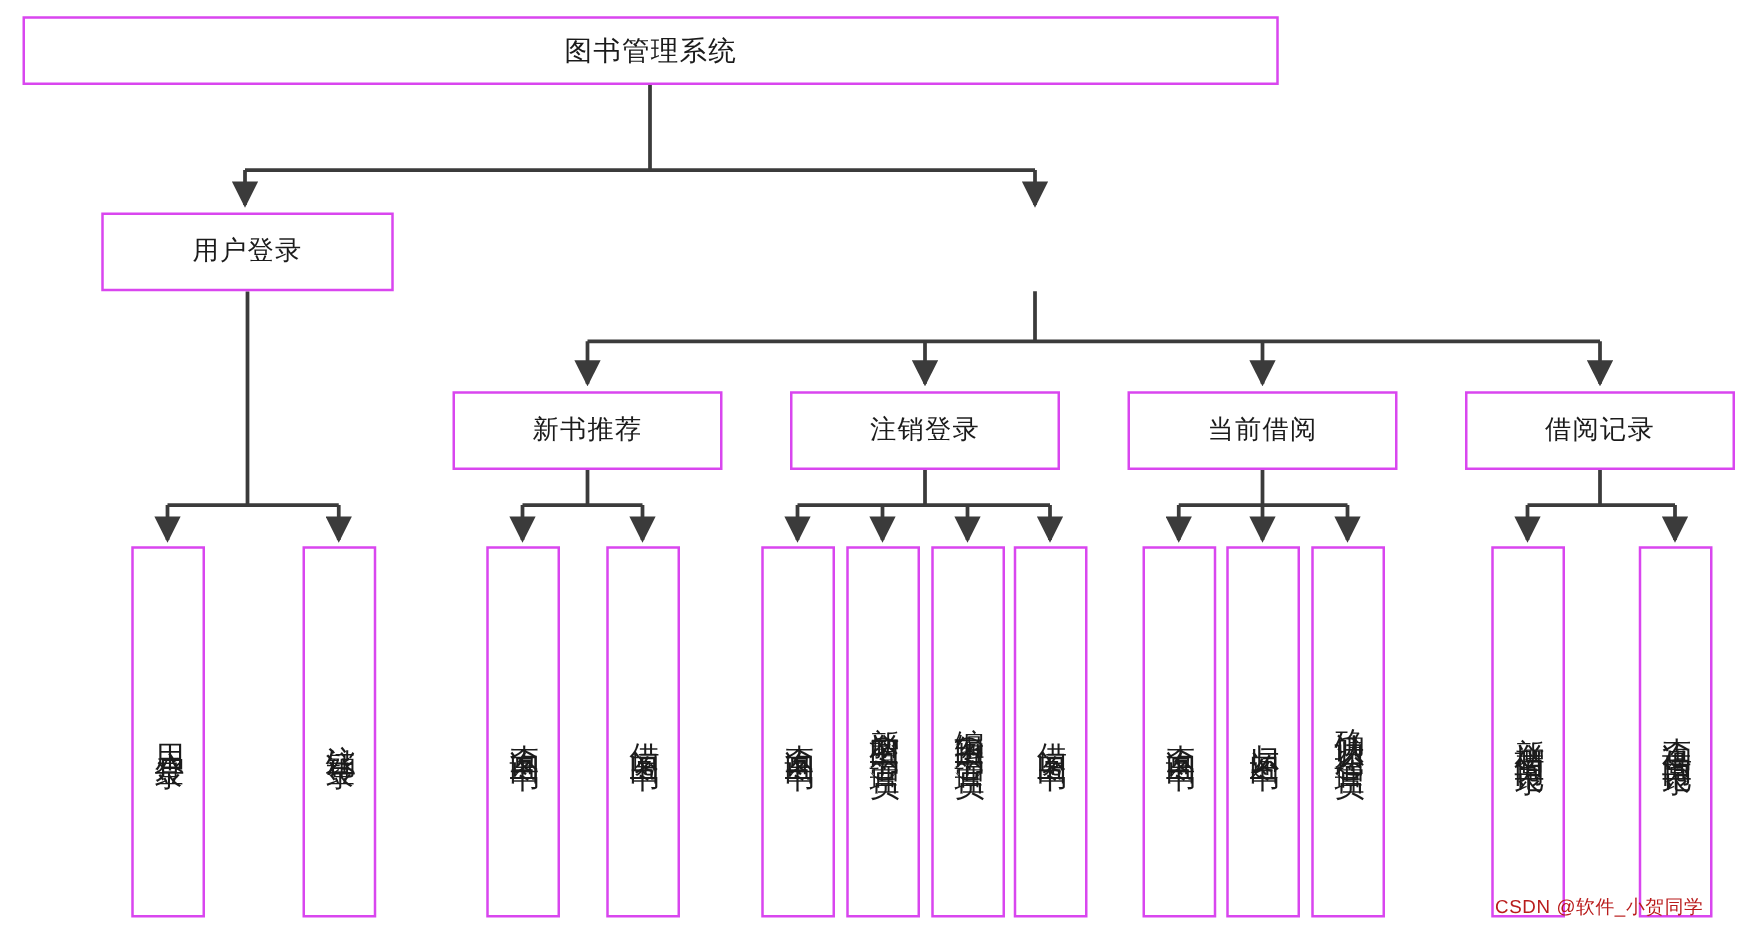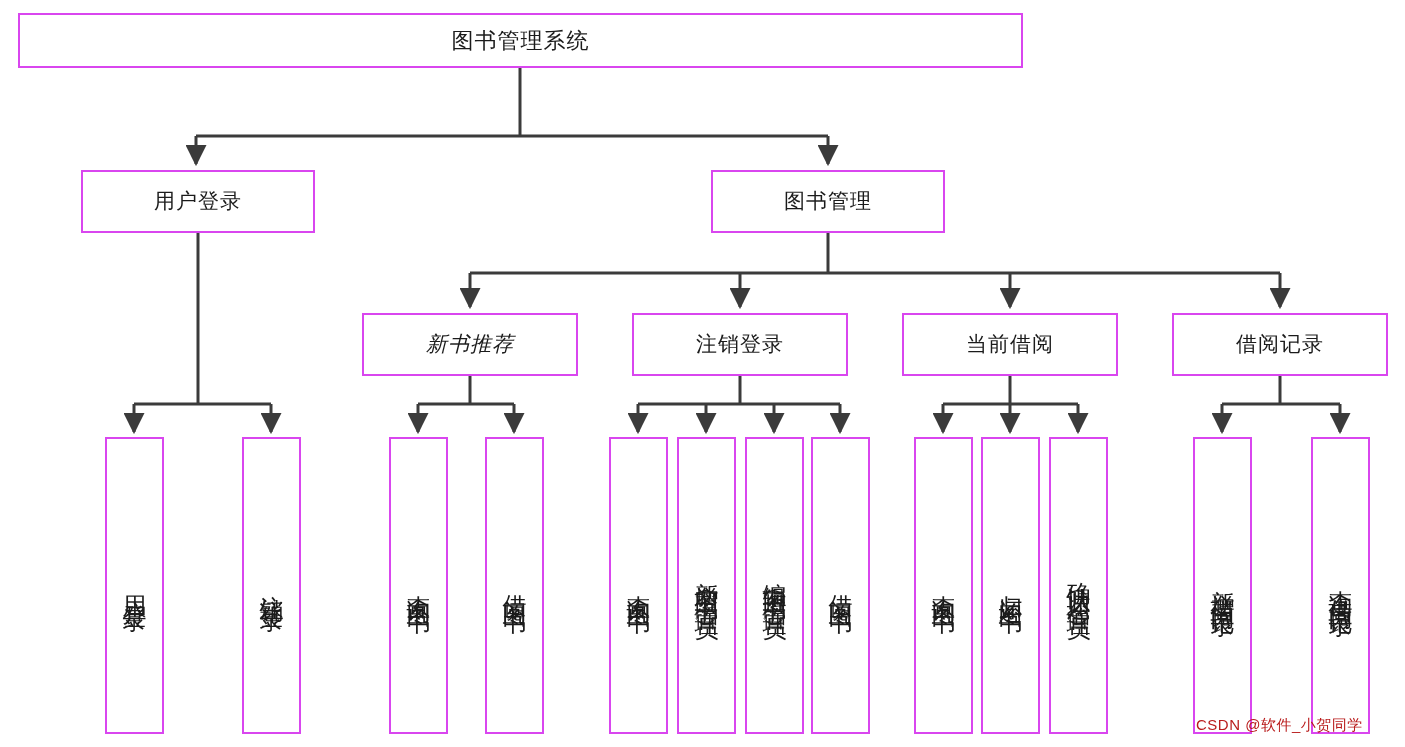--- a/index.html
+++ b/index.html
@@ -75,25 +75,22 @@
     </g>
   </svg>
 
   <div class="node h-node root" style="left:18px;top:13px;width:1005px;height:55px;">
     <span class="lbl">图书管理系统</span>
   </div>
 
   <div class="node h-node" style="left:81px;top:170px;width:234px;height:63px;">
     <span class="lbl">用户登录</span>
   </div>
-  <div class="node h-node" style="left:711px;top:170px;width:234px;height:63px;">
-    <span class="lbl">图书管理</span>
-  </div>
 
-  <div class="node h-node" style="left:362px;top:313px;width:216px;height:63px;font-style:italic;">
+  <div class="node h-node" style="left:362px;top:313px;width:216px;height:63px;">
     <span class="lbl">新书推荐</span>
   </div>
   <div class="node h-node" style="left:632px;top:313px;width:216px;height:63px;">
     <span class="lbl">注销登录</span>
   </div>
   <div class="node h-node" style="left:1172px;top:313px;width:216px;height:63px;">
     <span class="lbl">借阅记录</span>
   </div>
   <div class="node h-node" style="left:902px;top:313px;width:216px;height:63px;">
     <span class="lbl">当前借阅</span>

